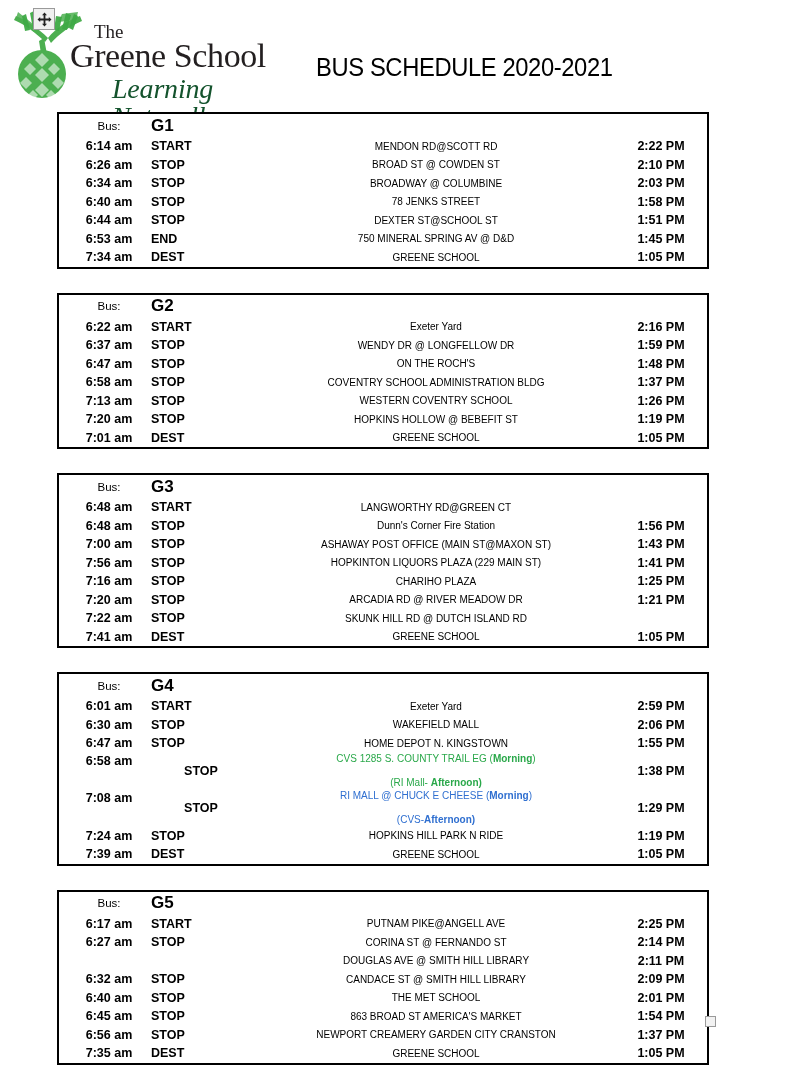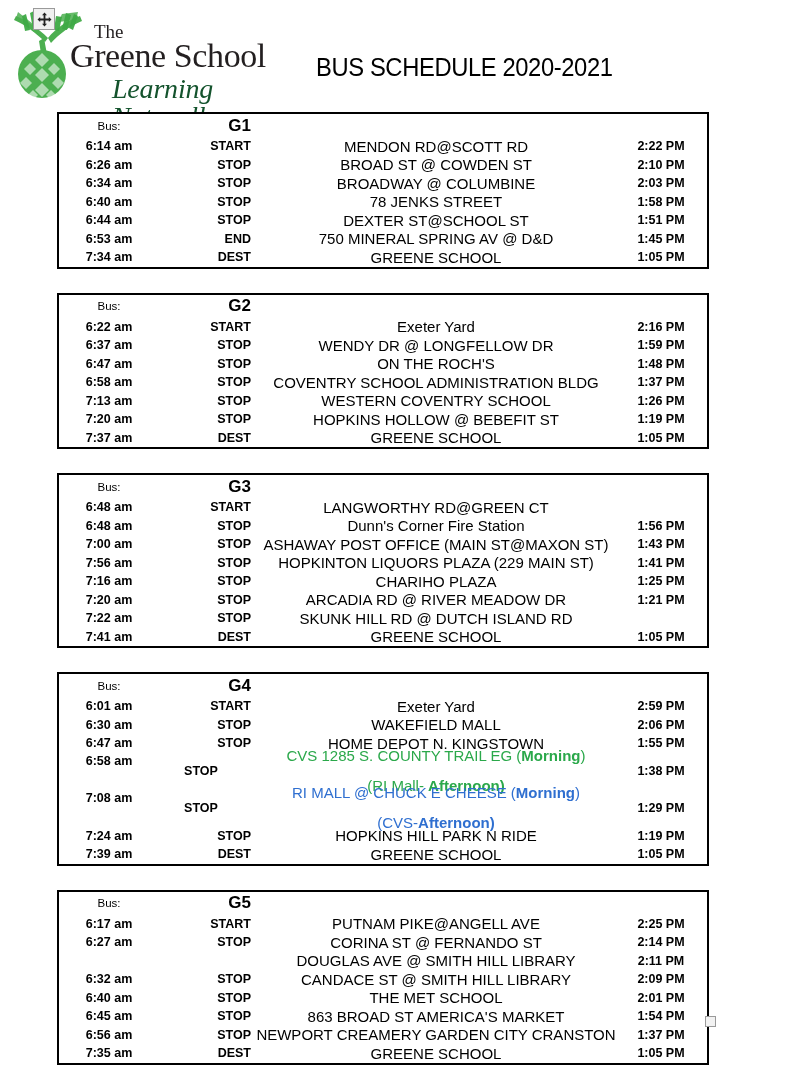--- a/index.html
+++ b/index.html
@@ -121,29 +121,29 @@
     flex: 0 0 92px;
     text-align: center;
     font-size: 12.5px;
     font-weight: bold;
     padding-left: 8px;
     box-sizing: border-box;
   }
   .c-type {
     width: 100px;
     flex: 0 0 100px;
-    text-align: right;
+    text-align: left;
     font-size: 12.5px;
     font-weight: bold;
     box-sizing: border-box;
   }
   .c-stop {
     flex: 1 1 auto;
     text-align: center;
-    font-size: 15px;
+    font-size: 10px;
     box-sizing: border-box;
     padding: 0 4px;
   }
   .c-pm {
     width: 86px;
     flex: 0 0 86px;
     text-align: center;
     font-size: 12.5px;
     font-weight: bold;
     box-sizing: border-box;
@@ -342,21 +342,21 @@
         <div class="c-stop">WESTERN COVENTRY SCHOOL</div>
         <div class="c-pm">1:26 PM</div>
       </div>
       <div class="row data">
         <div class="c-time">7:20 am</div>
         <div class="c-type">STOP</div>
         <div class="c-stop">HOPKINS HOLLOW @ BEBEFIT ST</div>
         <div class="c-pm">1:19 PM</div>
       </div>
       <div class="row data">
-        <div class="c-time">7:37 am</div>
+        <div class="c-time">7:01 am</div>
         <div class="c-type">DEST</div>
         <div class="c-stop">GREENE SCHOOL</div>
         <div class="c-pm">1:05 PM</div>
       </div>
     </div>
     <div class="bus-table">
       <div class="row head">
         <div class="c-time">Bus:</div>
         <div class="c-type">G3</div>
         <div class="c-stop"></div>

